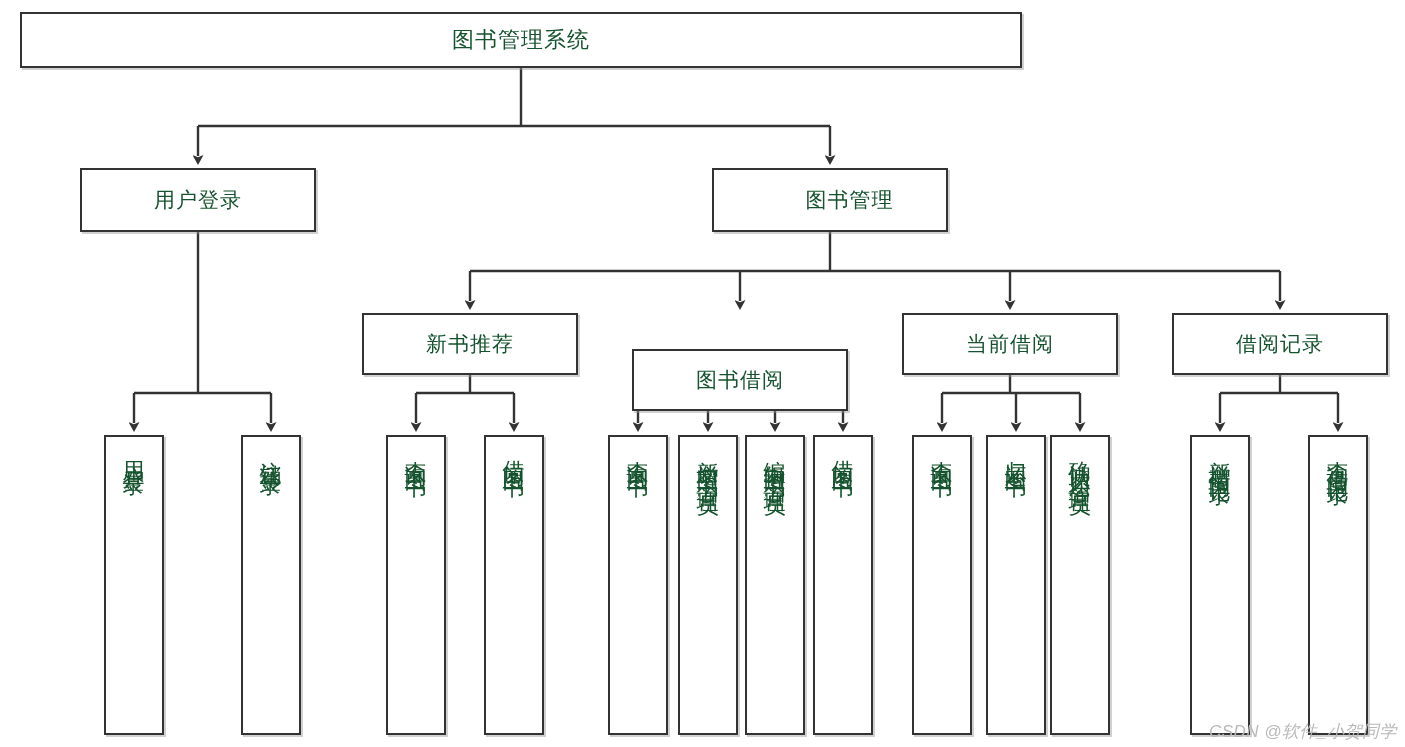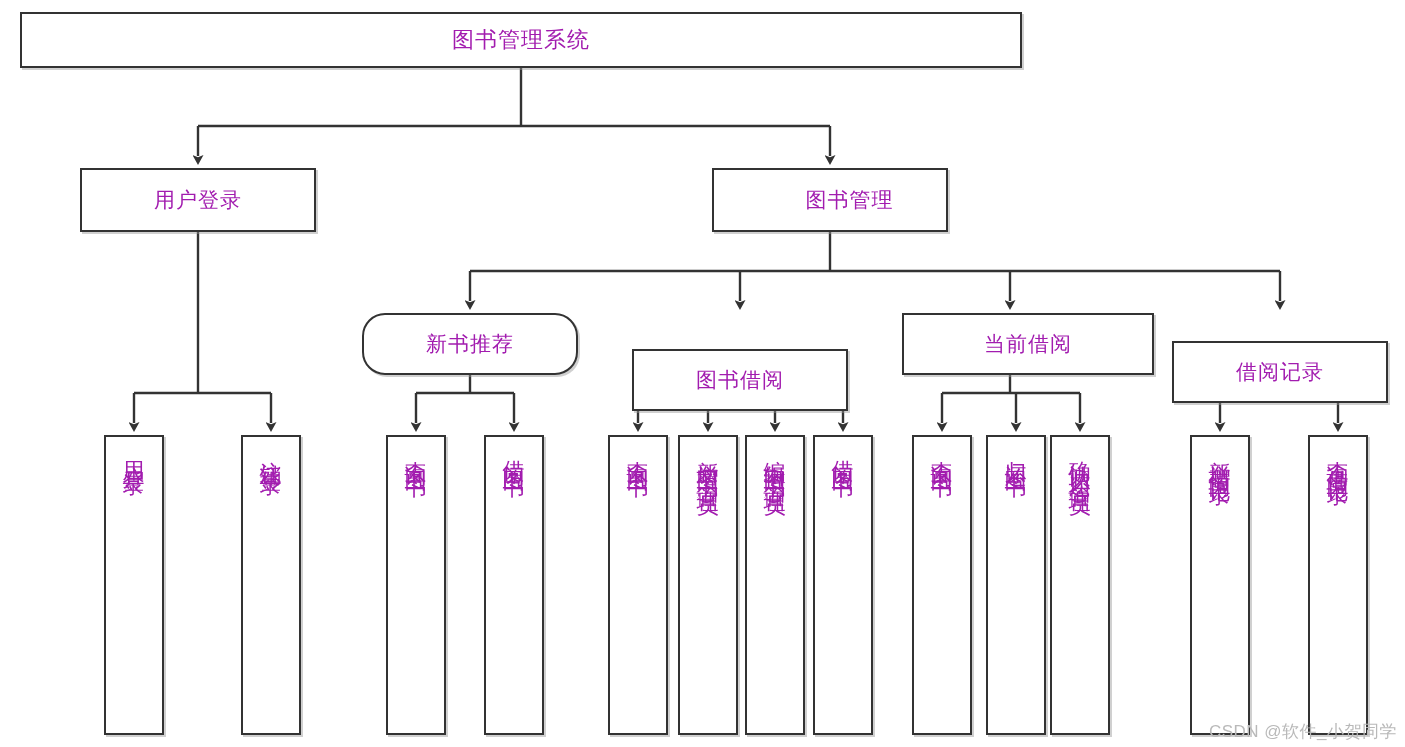--- a/index.html
+++ b/index.html
@@ -22,21 +22,21 @@
     left: 0;
     top: 0;
     width: 1405px;
     height: 747px;
   }
   .node {
     position: absolute;
     box-sizing: border-box;
     border: 2px solid #333333;
     background: #ffffff;
-    color: #a21caf;
+    color: #14532d;
     display: flex;
     align-items: center;
     justify-content: center;
     box-shadow: 2px 2px 0 rgba(150,150,150,0.45);
   }
   .node .label {
     display: block;
     text-align: center;
     line-height: 1.25;
     letter-spacing: 1px;
@@ -62,20 +62,21 @@
   }
   #watermark {
     position: absolute;
     right: 8px;
     bottom: 4px;
     font-size: 17px;
     color: #b9b9b9;
     letter-spacing: 0.5px;
     white-space: nowrap;
     pointer-events: none;
+    font-style: italic;
   }
 </style>
 </head>
 <body>
 
 <div id="canvas">
   <svg id="edges" xmlns="http://www.w3.org/2000/svg">
     <defs>
       <marker id="arrow" markerWidth="10" markerHeight="11" refX="1" refY="5.5" orient="auto" markerUnits="userSpaceOnUse">
         <path d="M0,0 L10,5.5 L0,11 L2.2,5.5 Z" fill="#333333"></path>
@@ -121,30 +122,30 @@
   <div id="nodes">
       <div class="node h root" style="left: 20px; top: 12px; width: 1002px; height: 56px;">
         <span class="label">图书管理系统</span>
       </div>
       <div class="node h" style="left: 80px; top: 168px; width: 236px; height: 64px;">
         <span class="label">用户登录</span>
       </div>
       <div class="node h" style="left: 712px; top: 168px; width: 236px; height: 64px; padding-left: 39px;">
         <span class="label">图书管理</span>
       </div>
-      <div class="node h" style="left: 362px; top: 313px; width: 216px; height: 62px; border-radius: 23px;">
+      <div class="node h" style="left: 362px; top: 313px; width: 216px; height: 62px;">
         <span class="label">新书推荐</span>
       </div>
       <div class="node h" style="left: 632px; top: 313px; width: 216px; height: 62px; margin-top: 36px;">
         <span class="label">图书借阅</span>
       </div>
-      <div class="node h" style="left: 902px; top: 313px; width: 252px; height: 62px;">
+      <div class="node h" style="left: 902px; top: 313px; width: 216px; height: 62px;">
         <span class="label">当前借阅</span>
       </div>
-      <div class="node h" style="left: 1172px; top: 313px; width: 216px; height: 62px; margin-top: 28px;">
+      <div class="node h" style="left: 1172px; top: 313px; width: 216px; height: 62px;">
         <span class="label">借阅记录</span>
       </div>
       <div class="node v" style="left: 104px; top: 435px; width: 60px; height: 300px;">
         <span class="label">用户登录</span>
       </div>
       <div class="node v" style="left: 241px; top: 435px; width: 60px; height: 300px;">
         <span class="label">注销登录</span>
       </div>
       <div class="node v" style="left: 386px; top: 435px; width: 60px; height: 300px;">
         <span class="label">查询图书</span>

